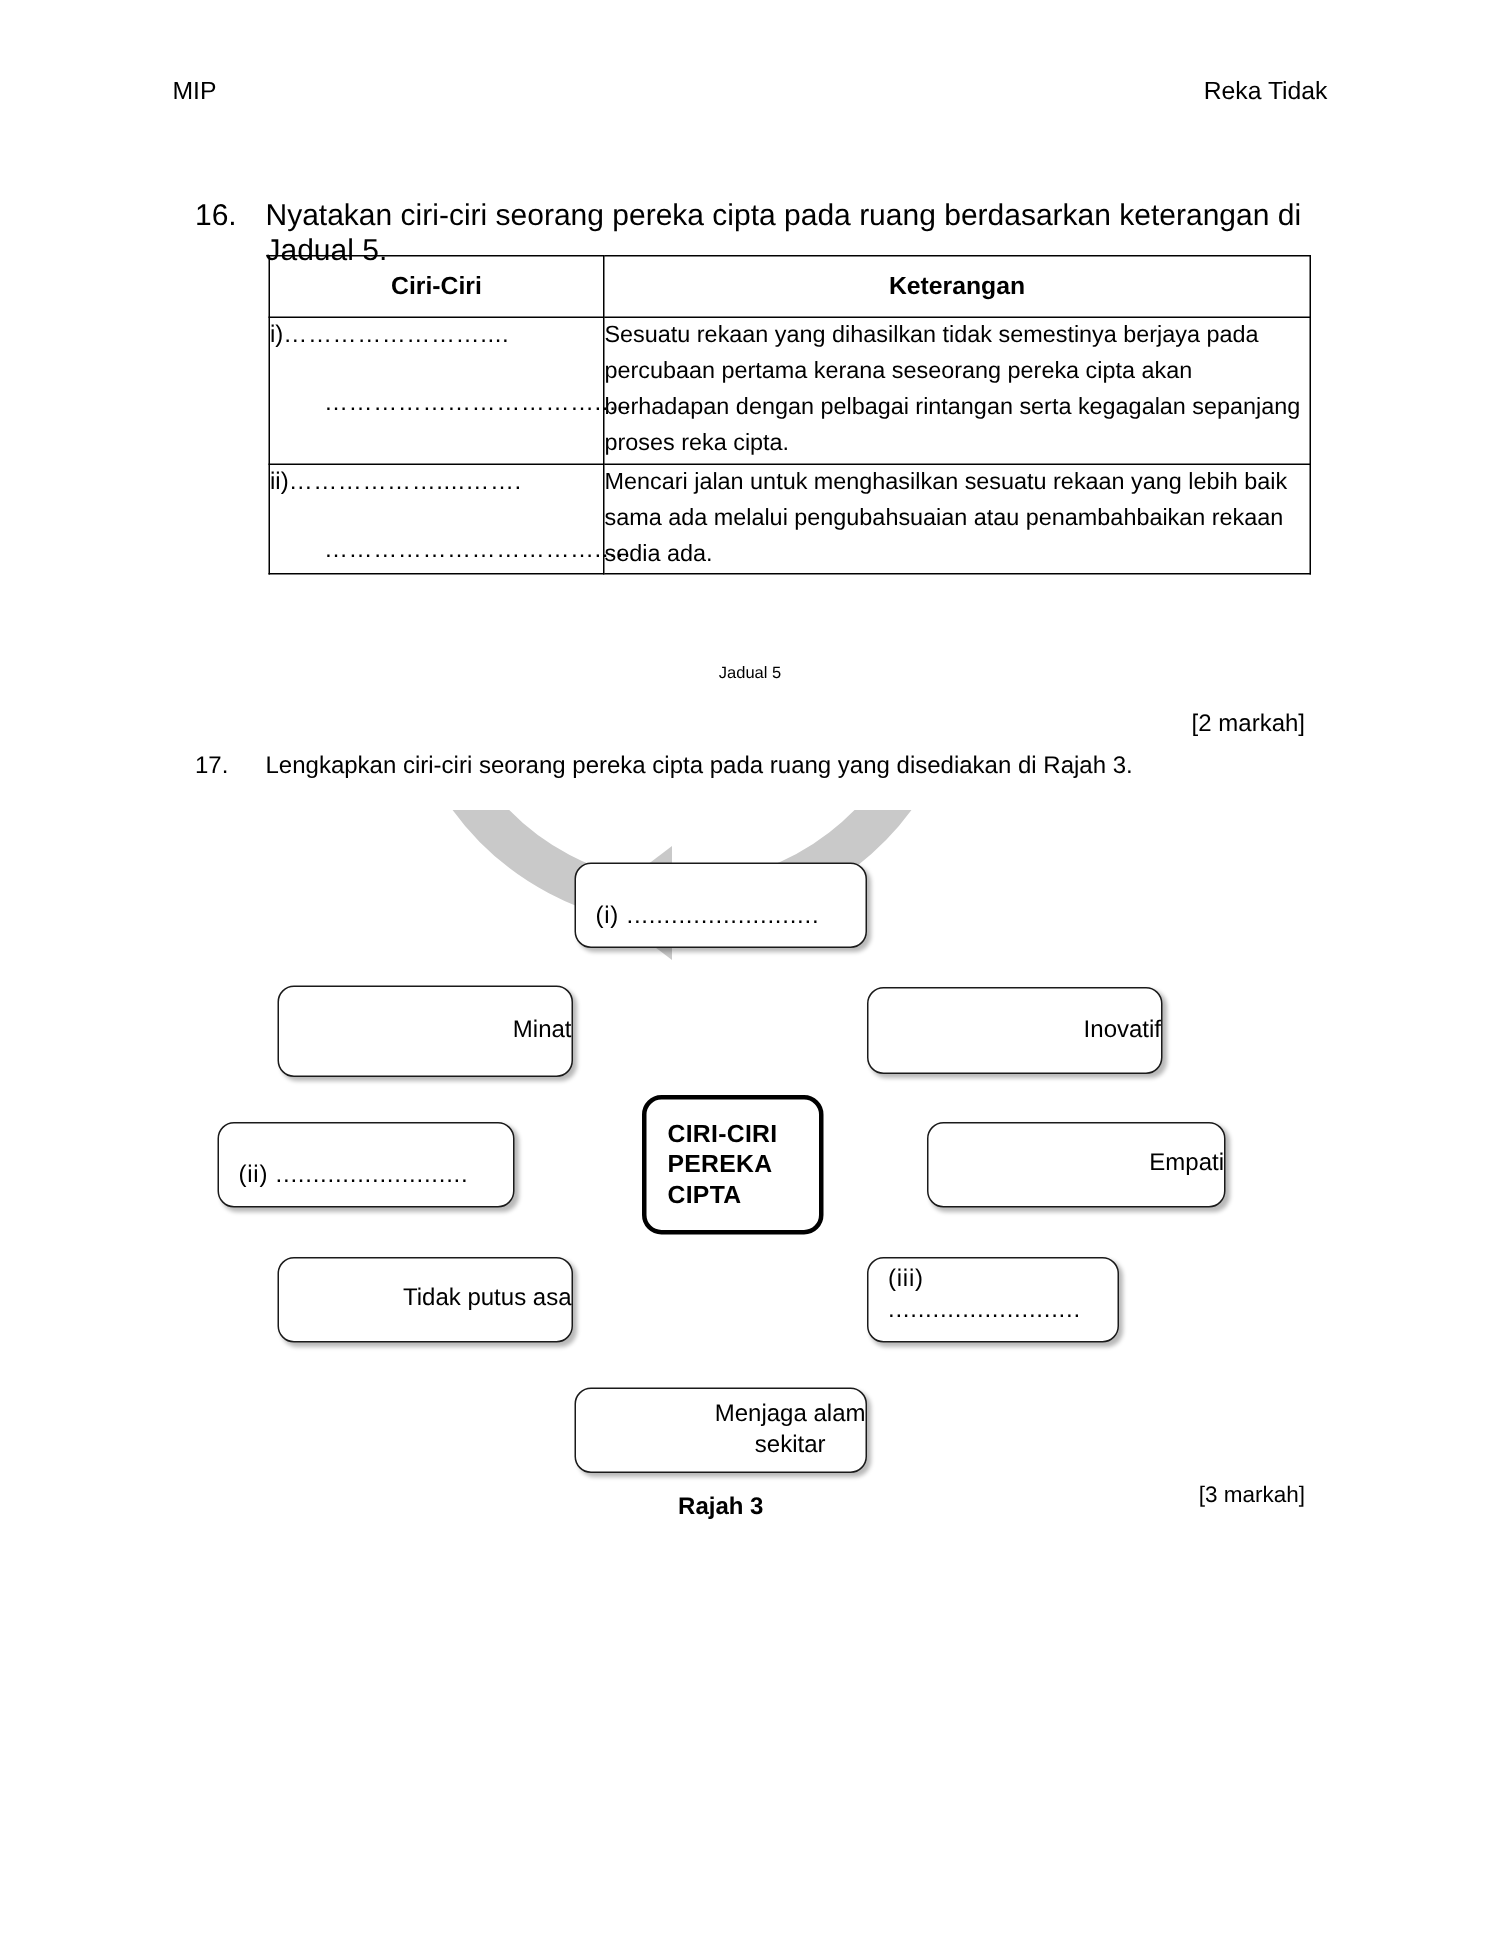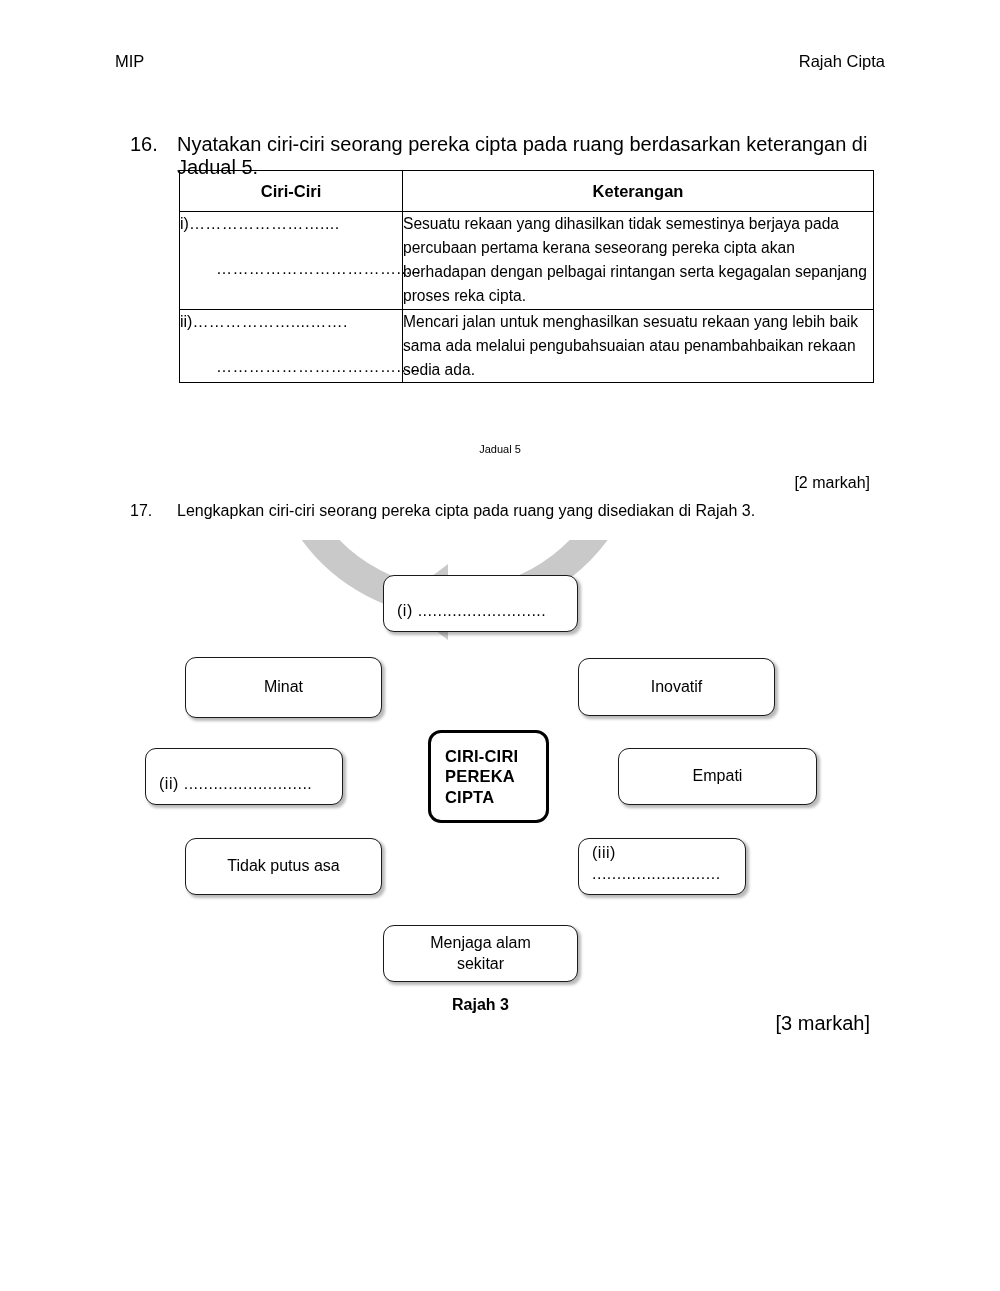--- a/index.html
+++ b/index.html
@@ -135,21 +135,21 @@
   }
 
   .node {
     position: absolute;
     background: #ffffff;
     border: 1.6px solid #1a1a1a;
     border-radius: 11px;
     box-shadow: 2.5px 2.5px 3px rgba(0,0,0,0.28);
     display: flex;
     align-items: center;
-    justify-content: center;
+    justify-content: flex-end;
     text-align: center;
     font-size: 16px;
     line-height: 1.3;
     box-sizing: border-box;
   }
   .node.blank {
     justify-content: flex-start;
     align-items: flex-end;
     padding: 0 0 9px 13px;
     text-align: left;
@@ -178,32 +178,31 @@
     top: 996px;
     width: 195px;
     text-align: center;
     font-size: 16px;
     font-weight: bold;
   }
   .marks-3 {
     position: absolute;
     right: 130px;
     top: 988px;
-    font-size: 20px;
-    margin-top: 24px;
+    font-size: 15px;
   }
 </style>
 </head>
 <body>
 
 <div class="page">
 
   <div class="header">
     <span>MIP</span>
-    <span>Rajah Cipta</span>
+    <span>Reka Tidak</span>
   </div>
 
   <div class="q16">
     <span class="q-num">16.</span>
     <span class="q-text">Nyatakan ciri-ciri seorang pereka cipta pada ruang berdasarkan keterangan di Jadual 5.</span>
   </div>
 
   <table class="tbl">
     <thead>
       <tr>

